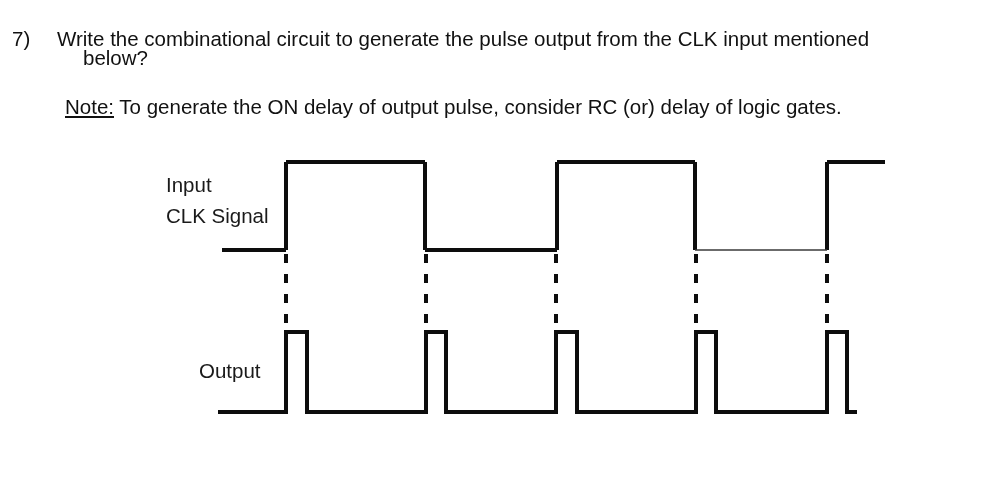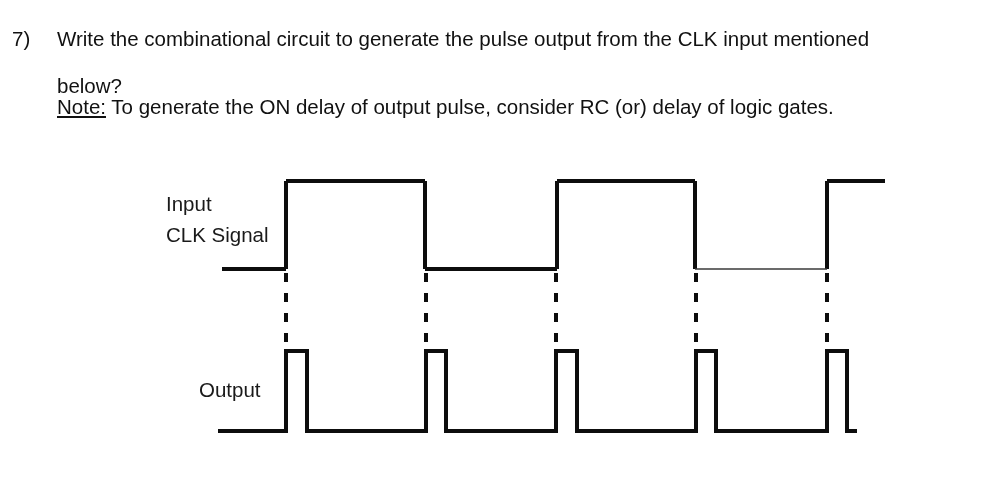--- a/index.html
+++ b/index.html
@@ -32,35 +32,36 @@
     white-space: nowrap;
   }
   .q-line {
     position: absolute;
     left: 57px;
     font-size: 20.5px;
     line-height: 1.0;
     white-space: nowrap;
   }
   #question-line-1 { top: 29px; }
-  #question-line-2 { top: 76px; }
+  #question-line-2 { top: 48px; margin-left: 26px; }
   #question-line-3 {
     top: 97px;
     left: 57px;
   }
   #note-label {
     text-decoration: underline;
     text-underline-offset: 2px;
+    margin-left: 8px;
   }
 
   
   #waveform-diagram {
     position: absolute;
     left: 0;
-    top: 151px;
+    top: 132px;
     width: 991px;
     height: 320px;
   }
   #waveform-svg {
     display: block;
   }
 
   .wf-label {
     font-family: "Liberation Sans", sans-serif;
     font-size: 20.5px;

